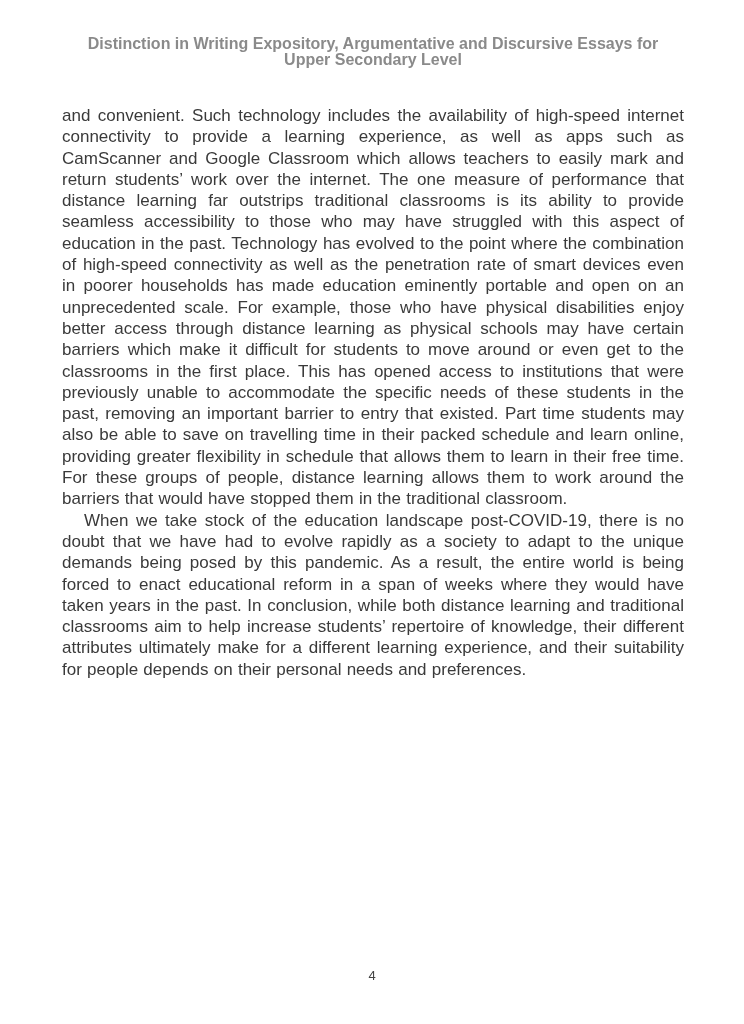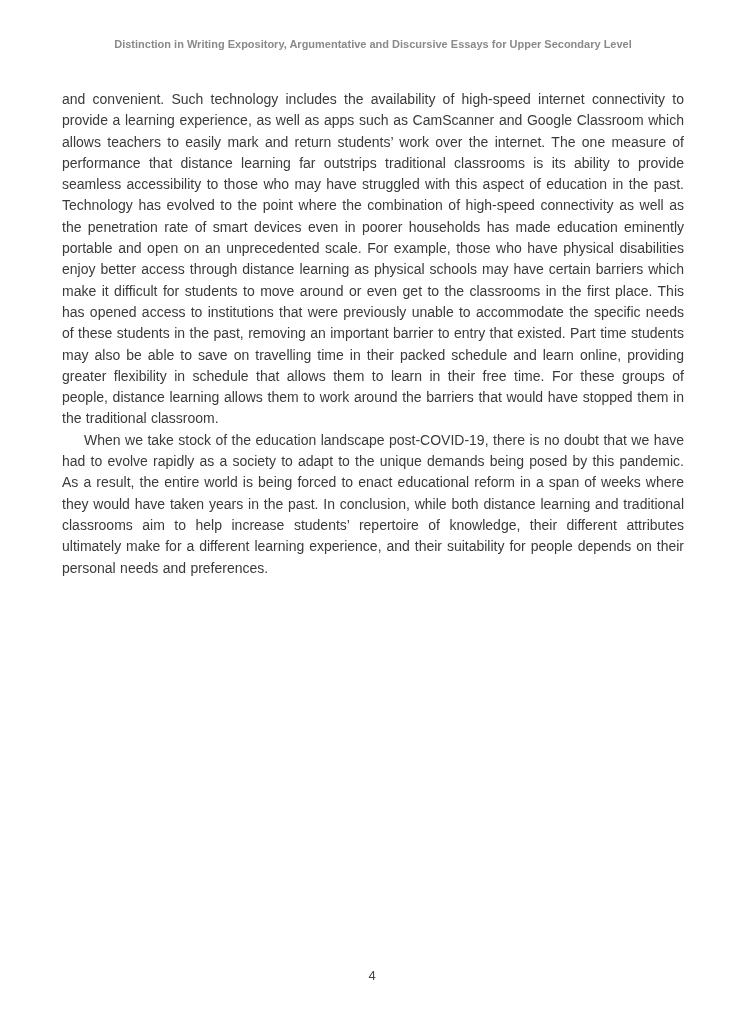--- a/index.html
+++ b/index.html
@@ -13,34 +13,34 @@
     height: 1024px;
     background: #ffffff;
     font-family: "Liberation Sans", sans-serif;
     overflow: hidden;
     box-sizing: border-box;
   }
   .running-header {
     margin-top: 36px;
     padding: 0 62px 0 64px;
     text-align: center;
-    font-size: 11px;
+    font-size: 16px;
     font-weight: bold;
     color: #8a8a8a;
     line-height: 16px;
   }
   .page-body {
     margin-top: 37px;
     padding-left: 62px;
     padding-right: 60px;
   }
   .page-body p {
     margin: 0;
     text-align: justify;
-    font-size: 14px;
+    font-size: 17px;
     line-height: 21.3px;
     color: #3a3a3a;
     word-spacing: 0.5px;
   }
   .page-body p.indented {
     text-indent: 22px;
   }
   .page-number {
     position: absolute;
     left: 0;

